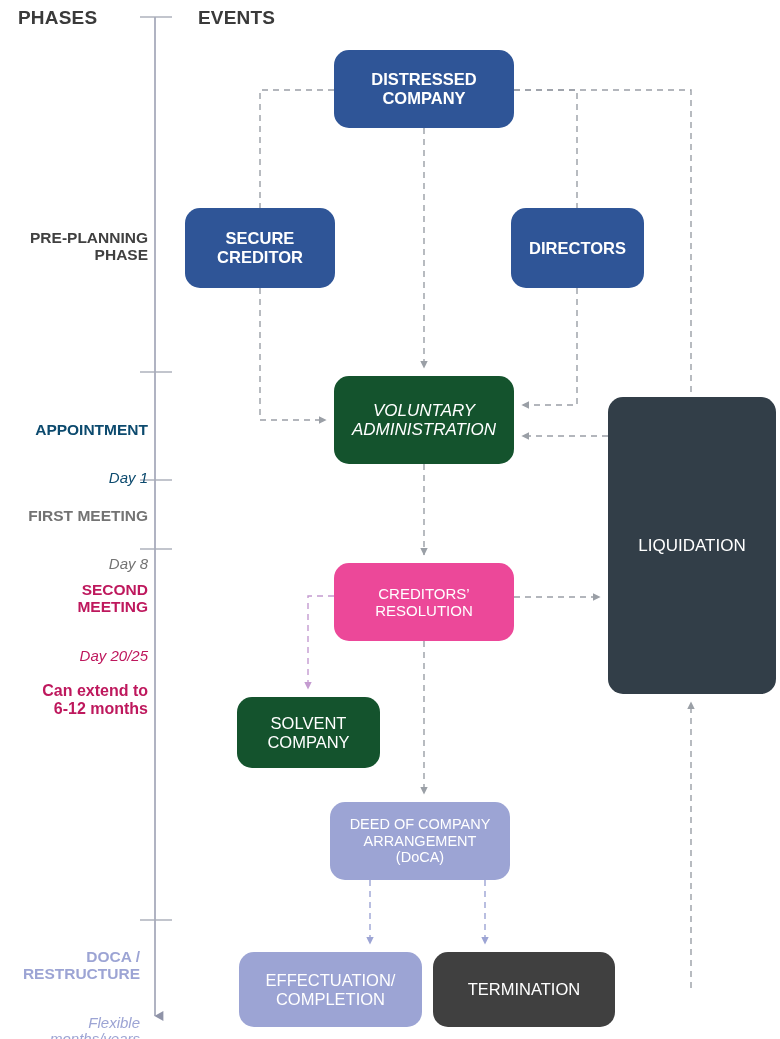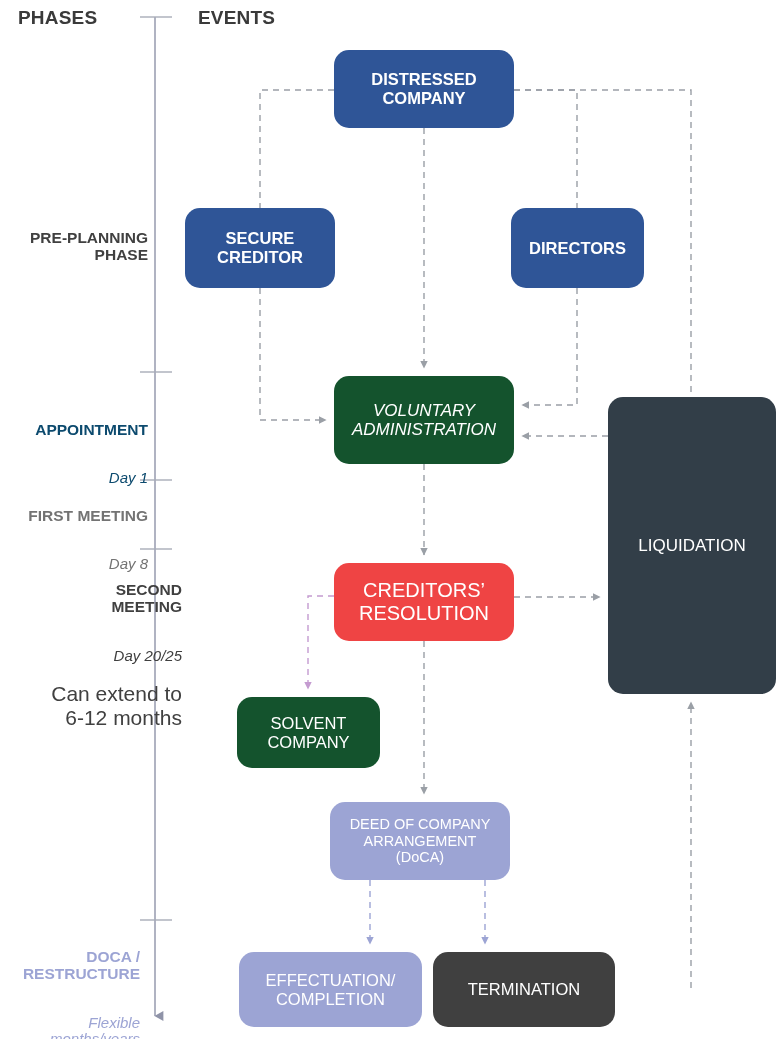--- a/index.html
+++ b/index.html
@@ -22,21 +22,21 @@
   #head-events{left:198px;top:7px;}
 
   .phase{
     position:absolute;
     text-align:right;
     line-height:1.12;
     white-space:pre-line;
   }
   .phase .ttl{font-weight:700;font-size:15.5px;display:block;}
   .phase .sub{font-style:italic;font-size:15px;display:block;margin-top:14px;}
-  .phase .sub2{font-weight:400;font-size:21px;display:block;}
+  .phase .sub2{font-weight:700;font-size:16px;display:block;}
 
   .node{
     position:absolute;
     display:flex;align-items:center;justify-content:center;
     text-align:center;
     color:#ffffff;
     border-radius:15px;
     box-sizing:border-box;
     padding:2px 6px;
     line-height:1.14;
@@ -116,21 +116,21 @@
   <div class="phase" style="left:0;top:403px;width:148px;color:#0c4a6e;">
     <span class="ttl">APPOINTMENT</span>
     <span class="sub">Day 1</span>
   </div>
 
   <div class="phase" style="left:0;top:489px;width:148px;color:#737373;">
     <span class="ttl">FIRST MEETING</span>
     <span class="sub">Day 8</span>
   </div>
 
-  <div class="phase" style="left:0;top:563px;width:148px;color:#404040;padding-left:34px;">
+  <div class="phase" style="left:0;top:563px;width:148px;color:#be185d;">
     <span class="ttl">SECOND
 MEETING</span>
     <span class="sub">Day 20/25</span>
     <span class="sub2">Can extend to
 6-12 months</span>
   </div>
 
   <div class="phase" style="left:0;top:930px;width:140px;color:#9CA4D4;">
     <span class="ttl">DOCA /
 RESTRUCTURE</span>
@@ -154,21 +154,21 @@
 
   <div class="node" style="left:334px;top:376px;width:180px;height:88px;background:#14532d;font-size:17px;font-weight:400;font-style:italic;">
     <span>VOLUNTARY
 ADMINISTRATION</span>
   </div>
 
   <div class="node" style="left:608px;top:397px;width:168px;height:297px;background:#323E48;font-size:17px;font-weight:400;">
     <span>LIQUIDATION</span>
   </div>
 
-  <div class="node" style="left:334px;top:563px;width:180px;height:78px;background:#ef4444;font-size:20px;font-weight:400;">
+  <div class="node" style="left:334px;top:563px;width:180px;height:78px;background:#ec4899;font-size:15px;font-weight:400;">
     <span>CREDITORS’
 RESOLUTION</span>
   </div>
 
   <div class="node" style="left:237px;top:697px;width:143px;height:71px;background:#14532d;font-size:16.5px;font-weight:400;">
     <span>SOLVENT
 COMPANY</span>
   </div>
 
   <div class="node" style="left:239px;top:952px;width:183px;height:75px;background:#9CA4D4;font-size:16.5px;font-weight:400;">

